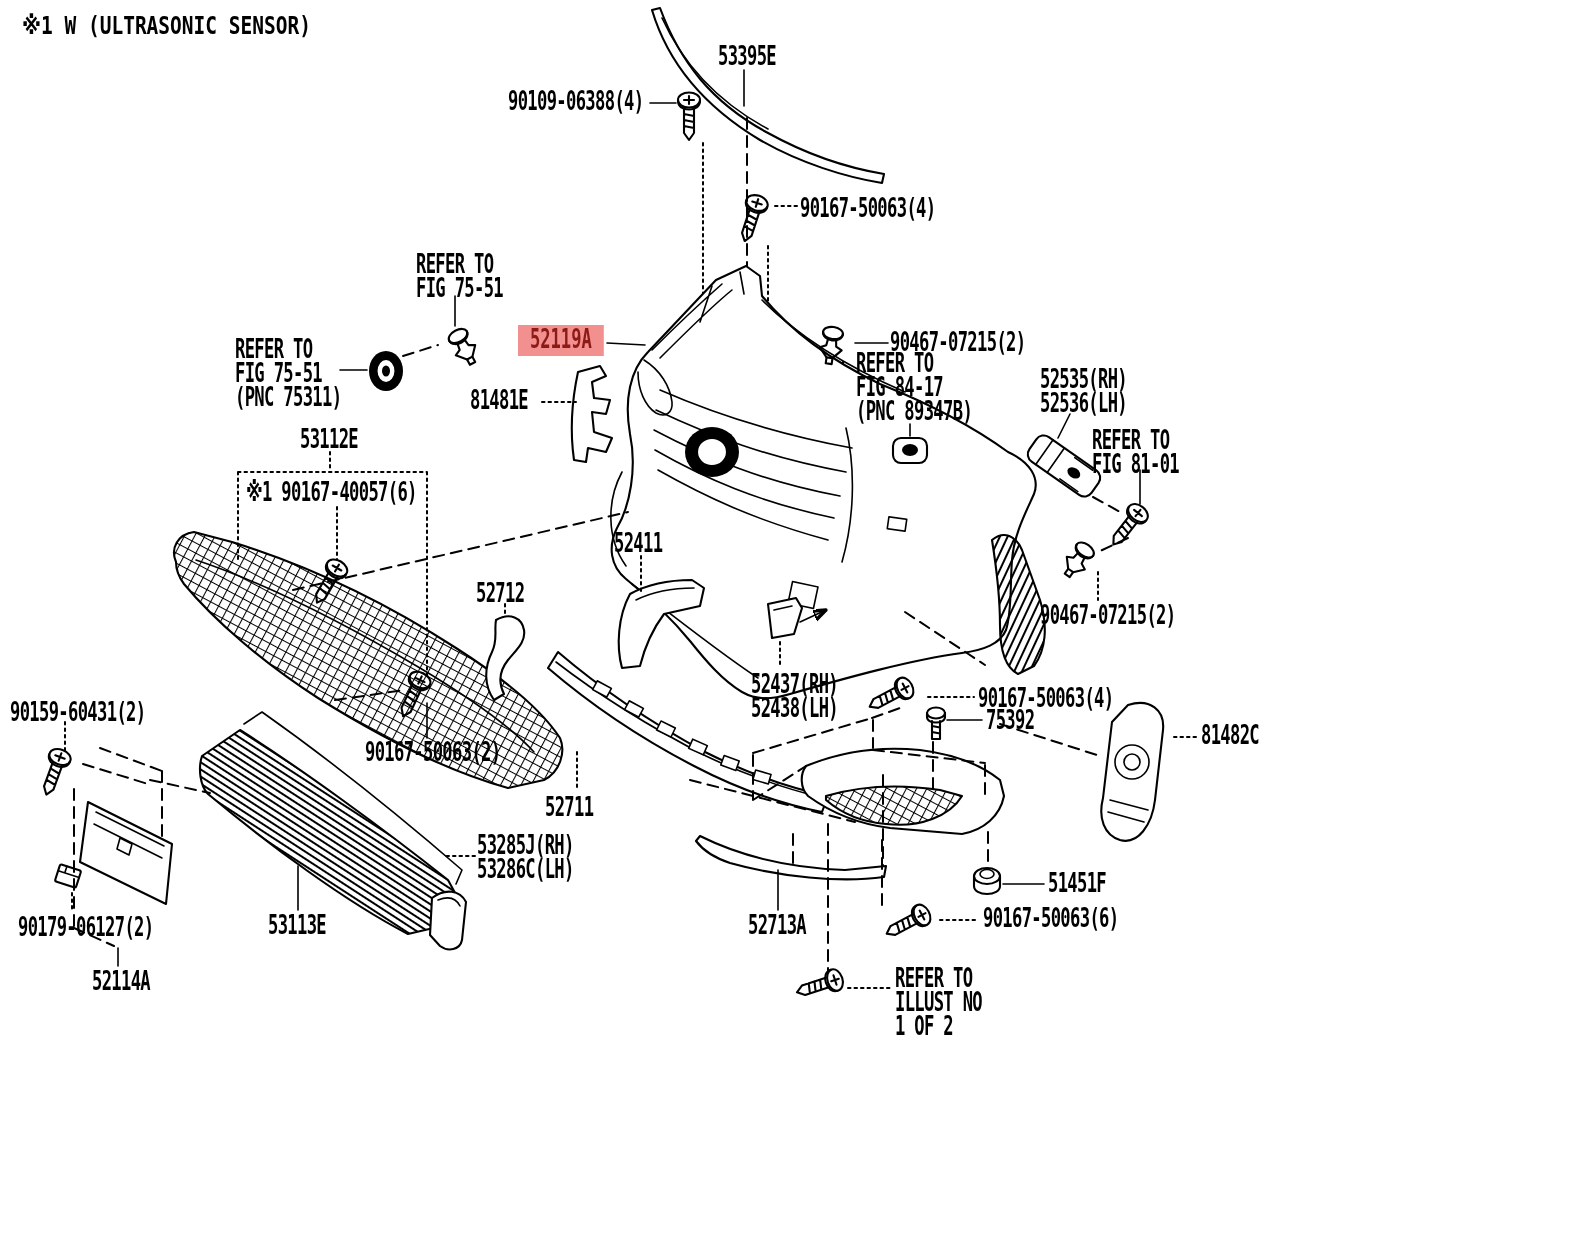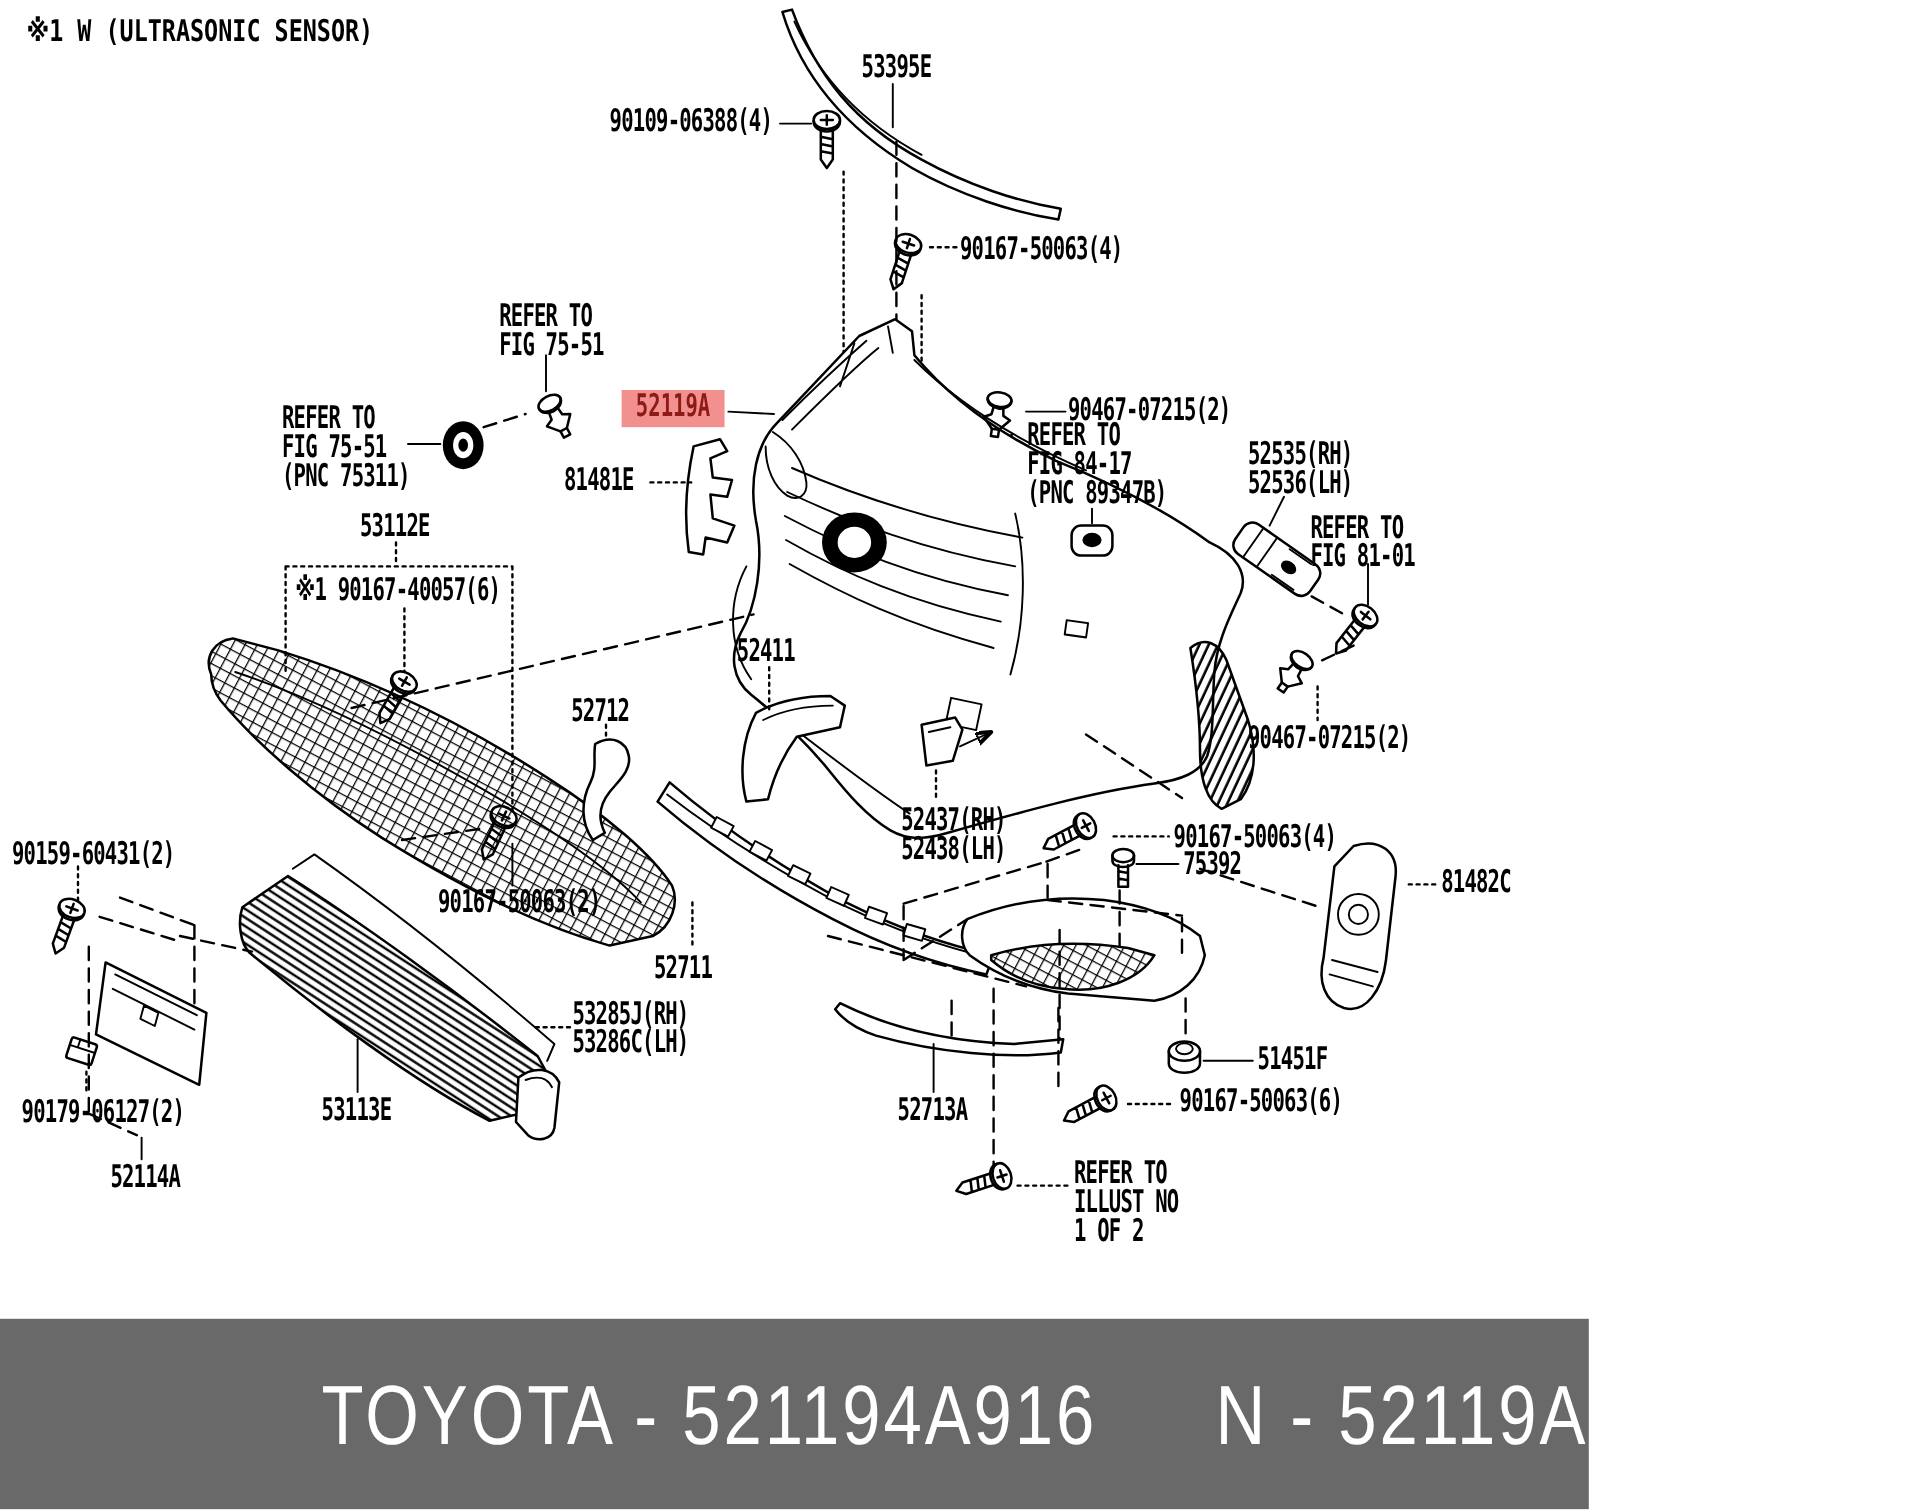--- a/index.html
+++ b/index.html
@@ -287,20 +287,14 @@
 <div class="part-label" style="left:1048px;top:871px">51451F</div>
 <div class="part-label" style="left:983px;top:906px">90167-50063(6)</div>
 <div class="part-label" style="left:268px;top:913px">53113E</div>
 <div class="part-label" style="left:18px;top:915px">90179-06127(2)</div>
 <div class="part-label" style="left:92px;top:969px">52114A</div>
 <div class="part-label" style="left:895px;top:966px">REFER TO
 ILLUST NO
 1 OF 2</div>
 <div class="part-label code-label" style="left:1506px;top:1058px">524422B</div>
 
-<div class="footer">
-  <div class="footer-inner">
-    <span>TOYOTA - 521194A916</span>
-    <span>N - 52119A</span>
-  </div>
+
 </div>
 
-</div>
-
 </body></html>

